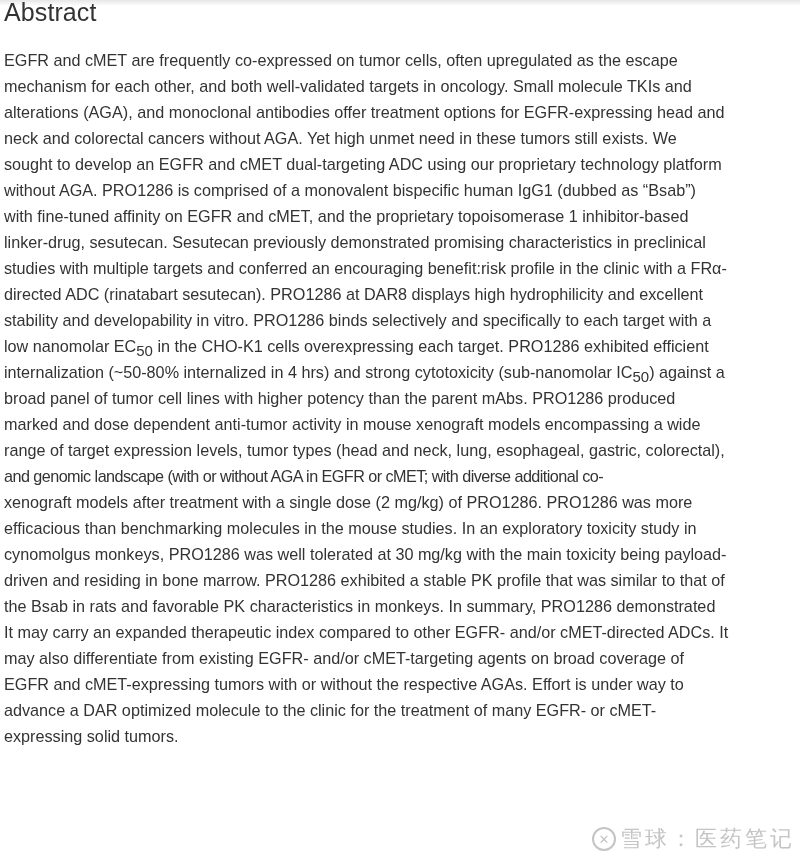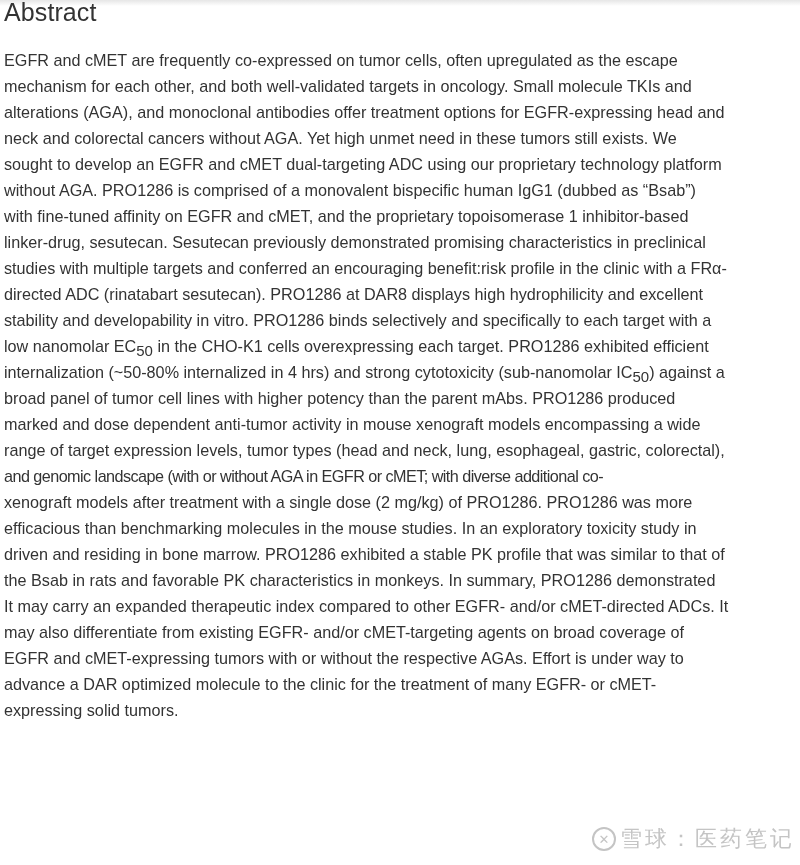--- a/index.html
+++ b/index.html
@@ -55,20 +55,21 @@
   <span class="line">directed ADC (rinatabart sesutecan). PRO1286 at DAR8 displays high hydrophilicity and excellent</span>
   <span class="line">stability and developability in vitro. PRO1286 binds selectively and specifically to each target with a</span>
   <span class="line"><span>low nanomolar EC</span><sub>50</sub><span> in the CHO-K1 cells overexpressing each target. PRO1286 exhibited efficient</span></span>
   <span class="line"><span>internalization (~50-80% internalized in 4 hrs) and strong cytotoxicity (sub-nanomolar IC</span><sub>50</sub><span>) against a</span></span>
   <span class="line">broad panel of tumor cell lines with higher potency than the parent mAbs. PRO1286 produced</span>
   <span class="line">marked and dose dependent anti-tumor activity in mouse xenograft models encompassing a wide</span>
   <span class="line">range of target expression levels, tumor types (head and neck, lung, esophageal, gastric, colorectal),</span>
   <span class="line cond">and genomic landscape (with or without AGA in EGFR or cMET; with diverse additional co-</span>
   <span class="line">xenograft models after treatment with a single dose (2 mg/kg) of PRO1286. PRO1286 was more</span>
   <span class="line">efficacious than benchmarking molecules in the mouse studies. In an exploratory toxicity study in</span>
+  <span class="line">cynomolgus monkeys, PRO1286 was well tolerated at 30 mg/kg with the main toxicity being payload-</span>
   <span class="line">driven and residing in bone marrow. PRO1286 exhibited a stable PK profile that was similar to that of</span>
   <span class="line">the Bsab in rats and favorable PK characteristics in monkeys. In summary, PRO1286 demonstrated</span>
   <span class="line">It may carry an expanded therapeutic index compared to other EGFR- and/or cMET-directed ADCs. It</span>
   <span class="line">may also differentiate from existing EGFR- and/or cMET-targeting agents on broad coverage of</span>
   <span class="line">EGFR and cMET-expressing tumors with or without the respective AGAs. Effort is under way to</span>
   <span class="line">advance a DAR optimized molecule to the clinic for the treatment of many EGFR- or cMET-</span>
   <span class="line">expressing solid tumors.</span>
 </div>
 
 <div class="watermark">

